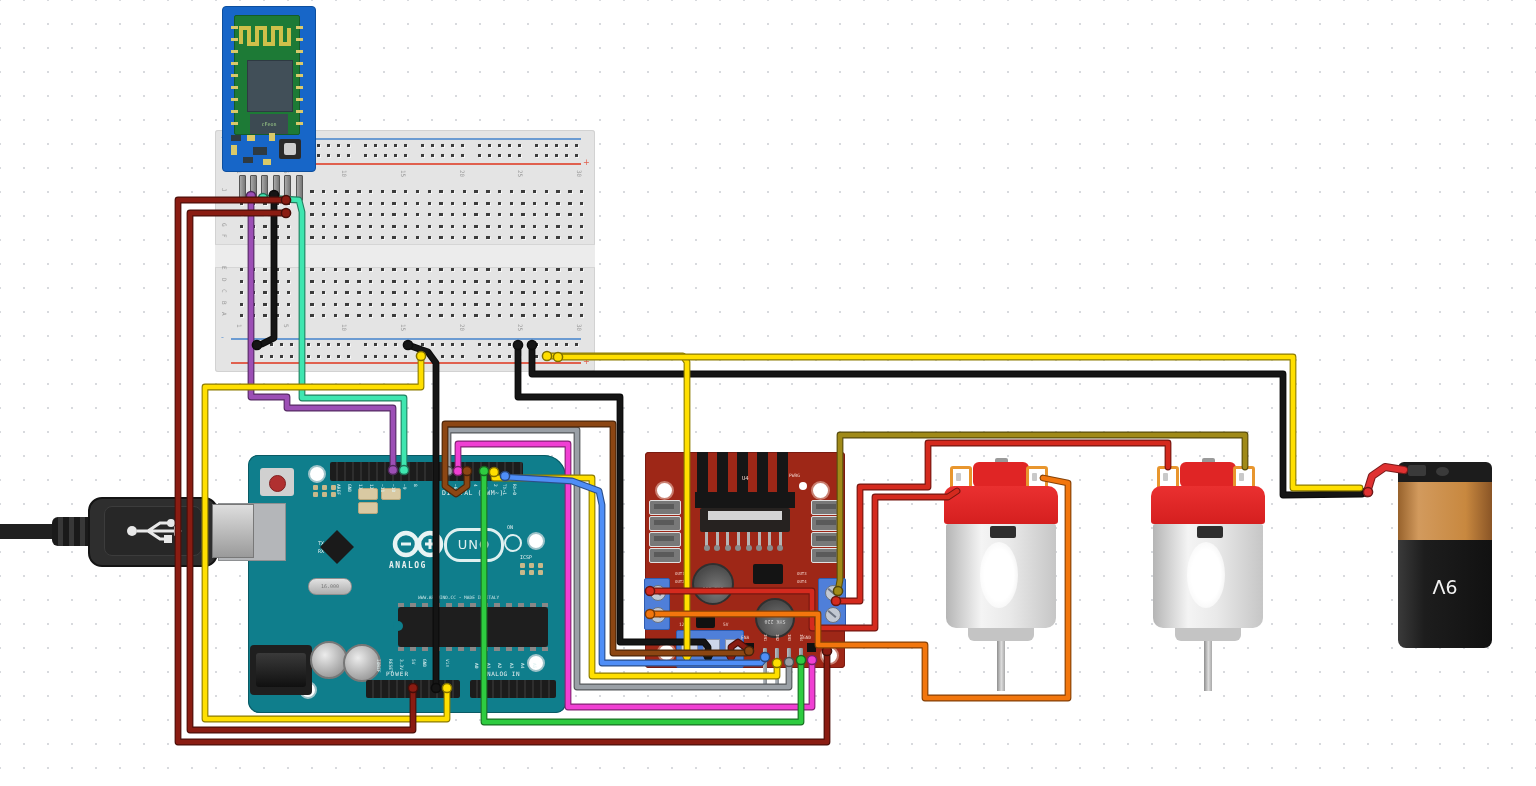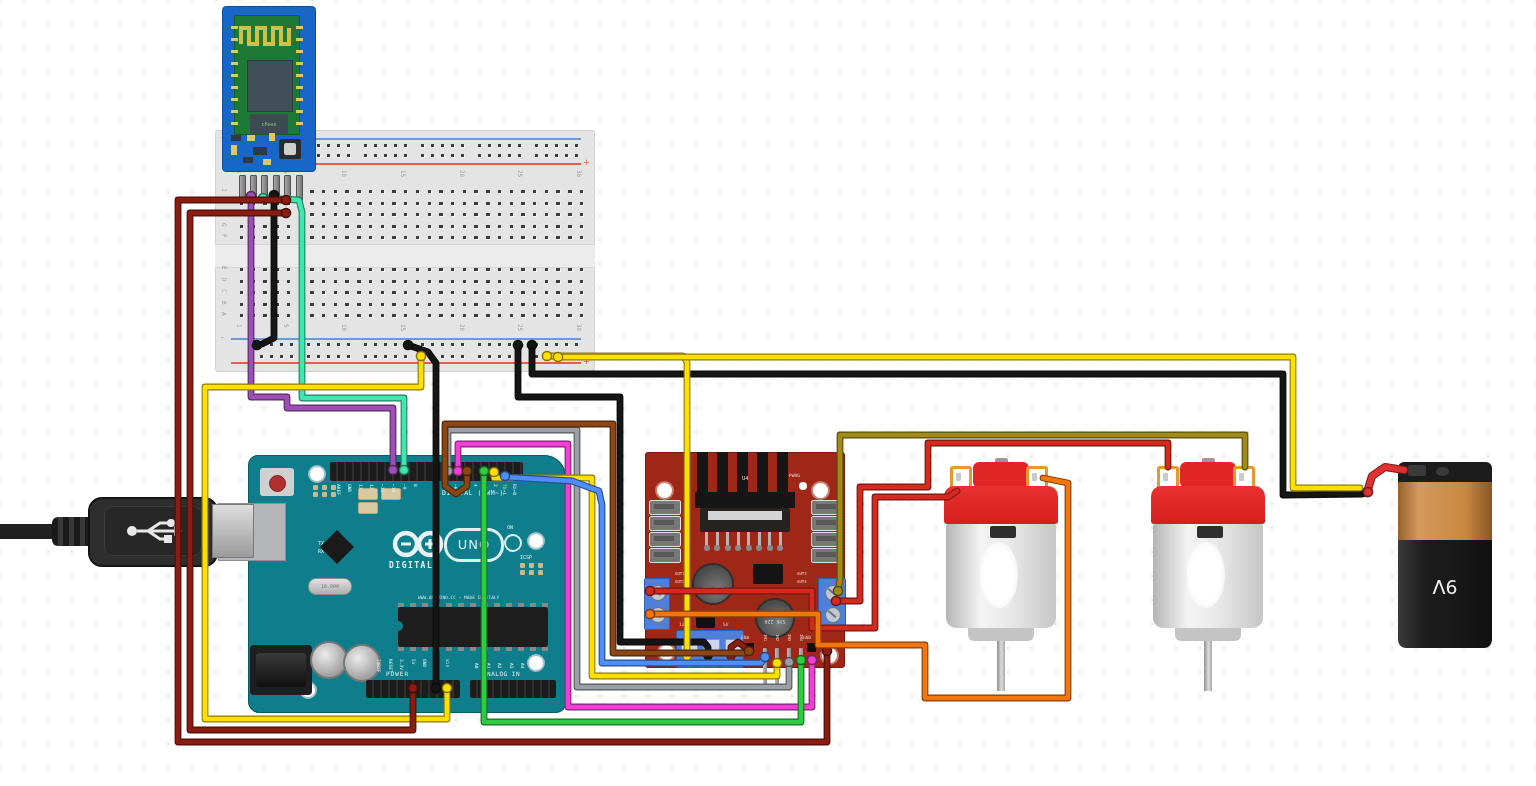--- a/index.html
+++ b/index.html
@@ -625,21 +625,21 @@
     <div class="tiny" style="left:70px;top:94px;font-size:5px">RX</div>
     <div class="abs" style="left:77px;top:80px;width:24px;height:24px;background:#1a1a1a;transform:rotate(45deg)"></div>
 
     <svg id="ar-logo" class="abs" style="left:142px;top:74px" width="58" height="30">
       <circle cx="16" cy="15" r="11"></circle>
         <circle cx="40" cy="15" r="11"></circle>
       <rect x="11" y="13.5" width="10" height="3" fill="#e8f4f4"></rect>
       <rect x="35" y="13.5" width="10" height="3" fill="#e8f4f4"></rect>
       <rect x="38.5" y="10" width="3" height="10" fill="#e8f4f4"></rect>
     </svg>
-    <div class="tiny" style="left:141px;top:107px;font-size:8px;font-weight:bold;letter-spacing:1.5px">DIGITAL</div>
+    <div class="tiny" style="left:141px;top:107px;font-size:8px;font-weight:bold;letter-spacing:1.5px">ANALOG</div>
     <div class="abs" style="left:196px;top:73px;width:54px;height:28px;border:3px solid #dff0f0;border-radius:16px;color:#dff0f0;text-align:center;line-height:28px;font-size:13px;letter-spacing:1px">UNO</div>
     <div class="abs" style="left:256px;top:79px;width:14px;height:14px;border:2.5px solid #dff0f0;border-radius:50%"></div>
     <div class="tiny" style="left:259px;top:70px;font-size:5px">ON</div>
 
     <div class="tiny" style="left:272px;top:100px;font-size:5px">ICSP</div>
     <div class="dotgrid" style="left:272px;top:108px">
         <i></i>
         <i></i>
         <i></i>
         <i></i>

